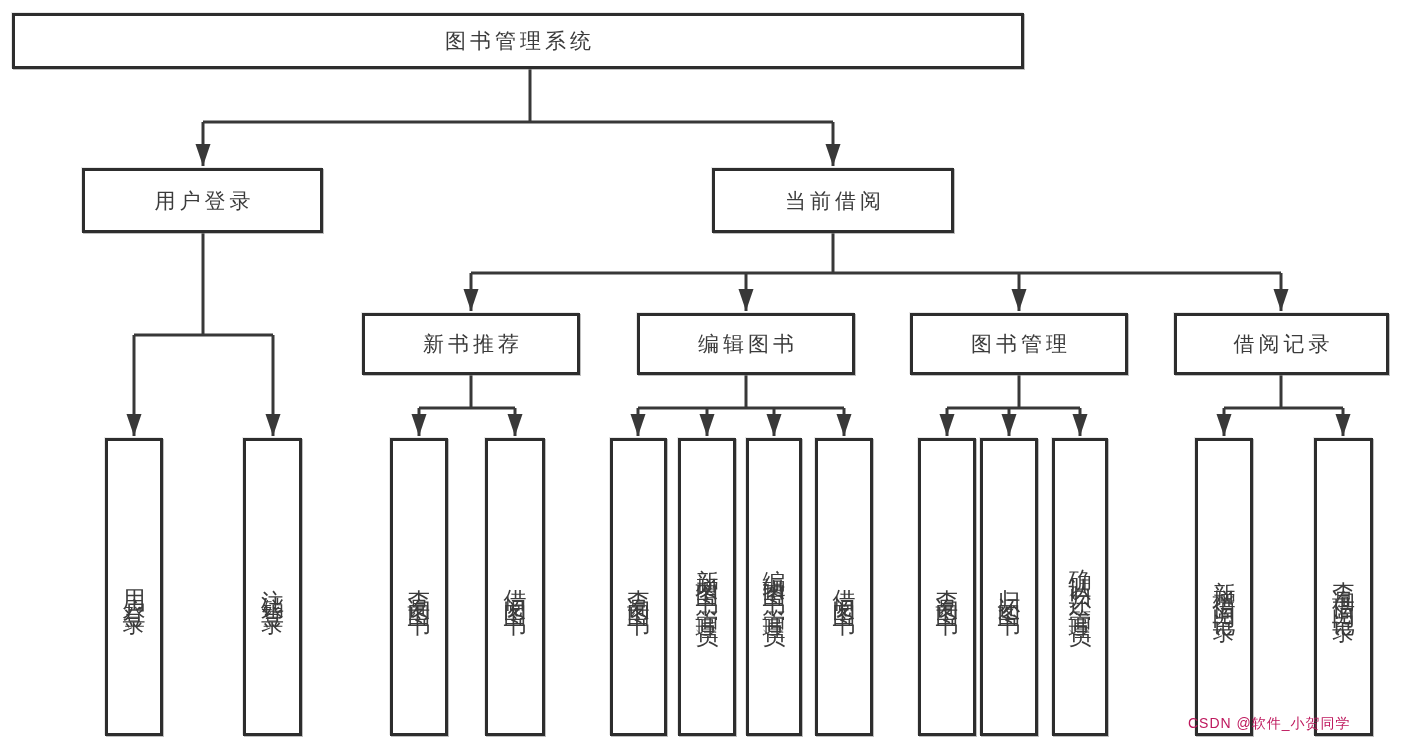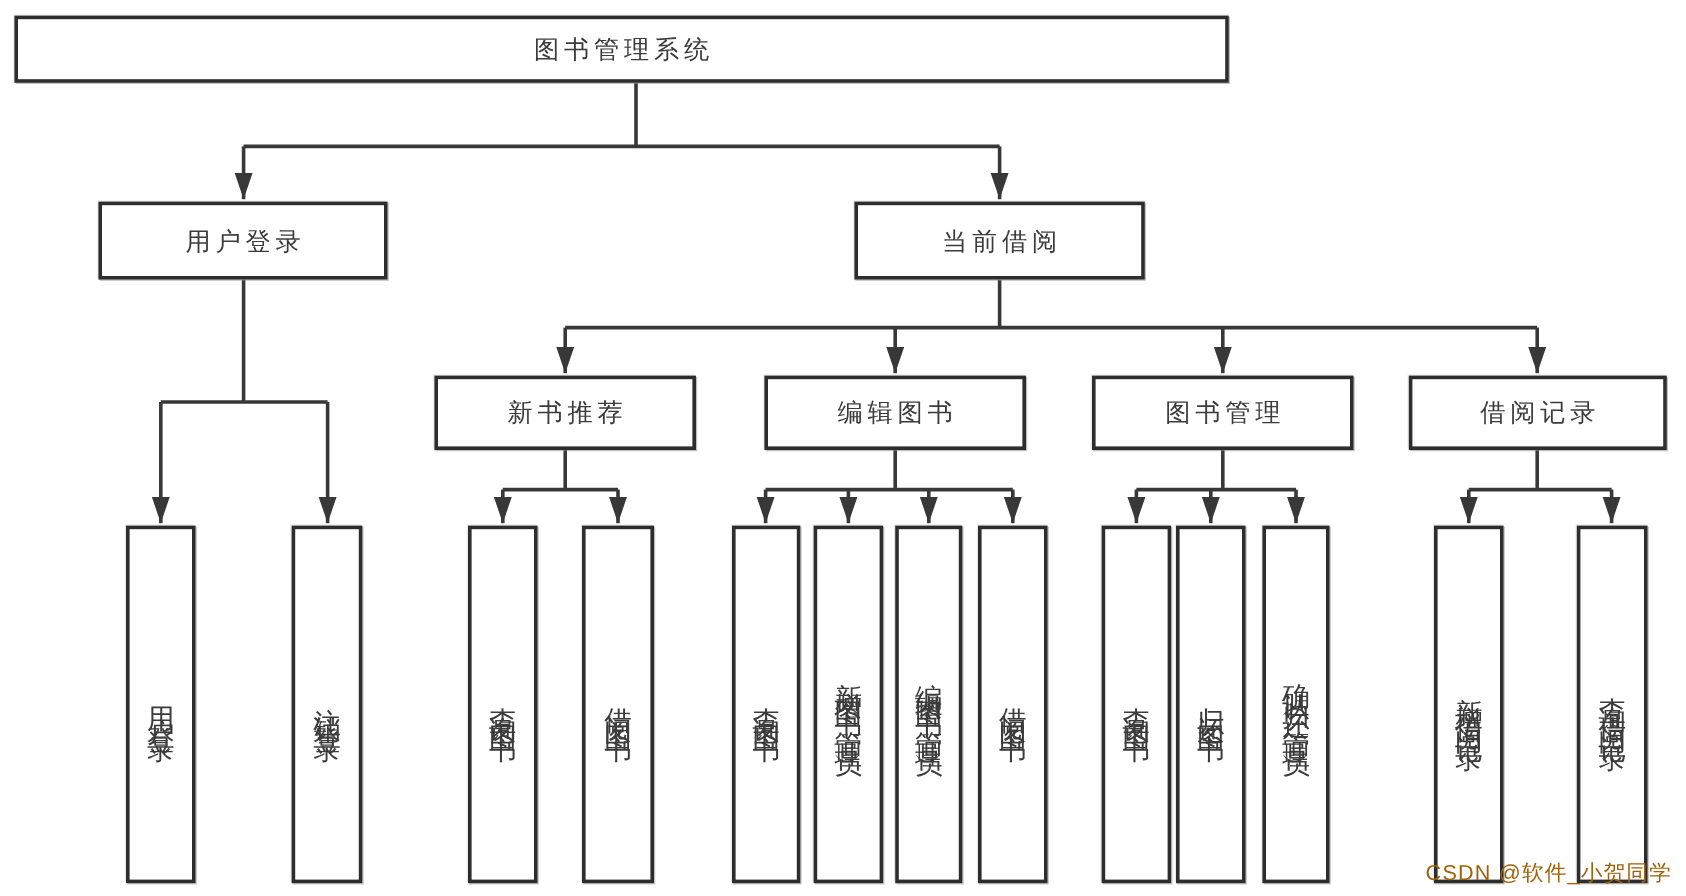--- a/index.html
+++ b/index.html
@@ -65,22 +65,22 @@
   #l-borrow-books-2  { left: 815px;  width: 58px; }
   #l-query-books-3   { left: 918px;  width: 58px; }
   #l-return-books    { left: 980px;  width: 58px; }
   #l-confirm-return  { left: 1052px; width: 56px; }
   #l-add-record      { left: 1195px; width: 58px; }
   #l-query-record    { left: 1314px; width: 59px; }
   .watermark {
     position: absolute;
     left: 1188px;
     top: 715px;
-    font-size: 18px;
-    color: #a16207;
+    font-size: 14px;
+    color: #be185d;
     letter-spacing: 1px;
     white-space: nowrap;
   }
 </style>
 </head>
 <body>
 
 <div class="canvas">
 
   <svg class="connectors" viewBox="0 0 1405 747" aria-hidden="true">

